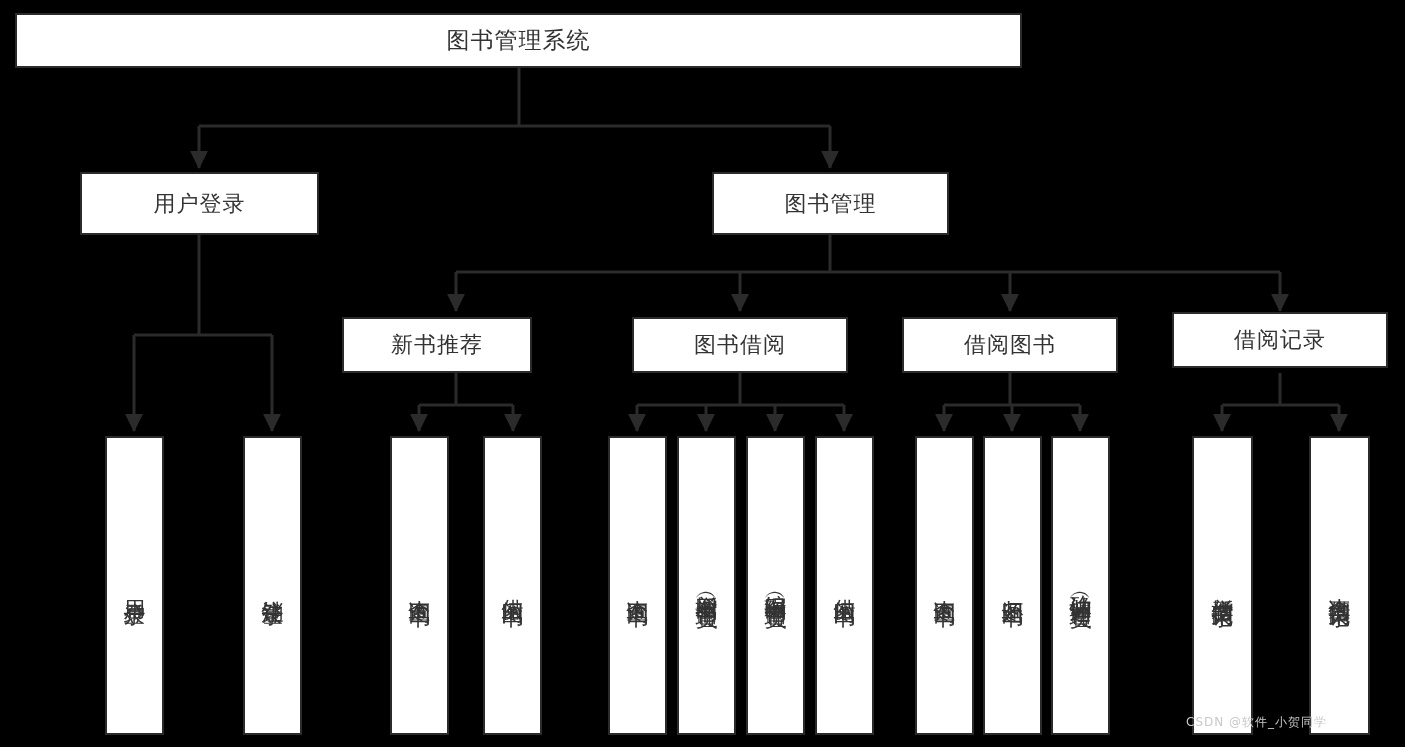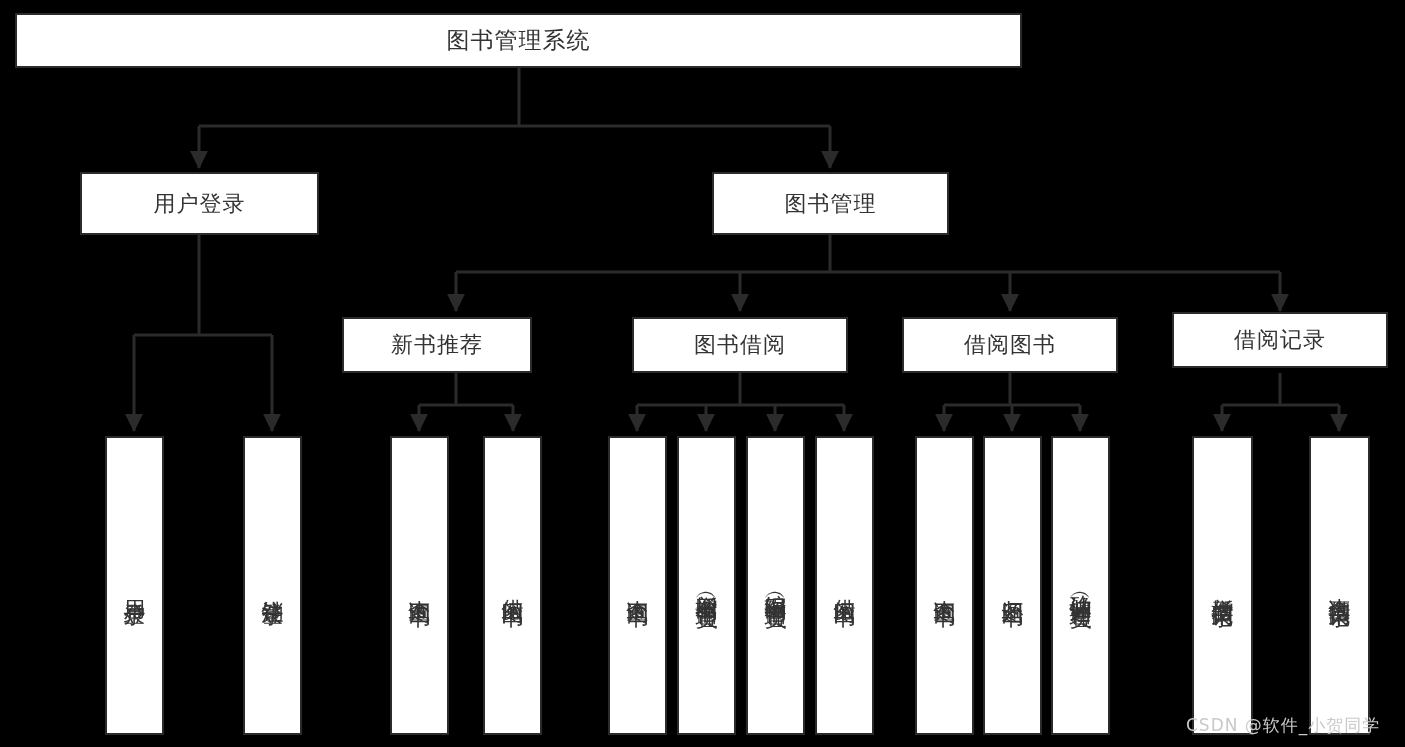--- a/index.html
+++ b/index.html
@@ -50,21 +50,21 @@
     line-height:1.28;
     letter-spacing:2px;
     color:#333333;
     max-height:100%;
     text-align:center;
   }
 
   #watermark{
     position:absolute;
     left:1186px;top:714px;
-    font-size:17px;
+    font-size:12px;
     color:#c9c9c9;
     letter-spacing:1px;
     white-space:nowrap;
     user-select:none;
   }
 </style>
 </head>
 <body>
 
 <div id="diagram-root">

